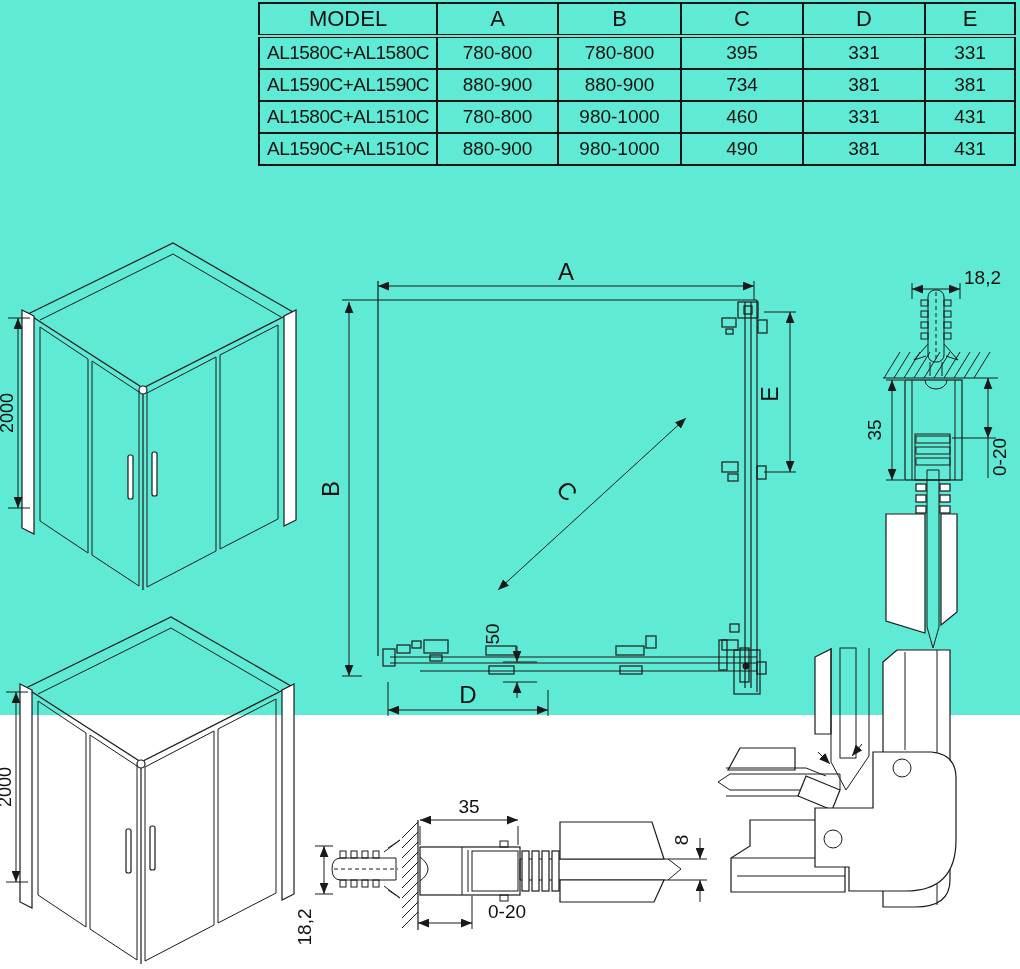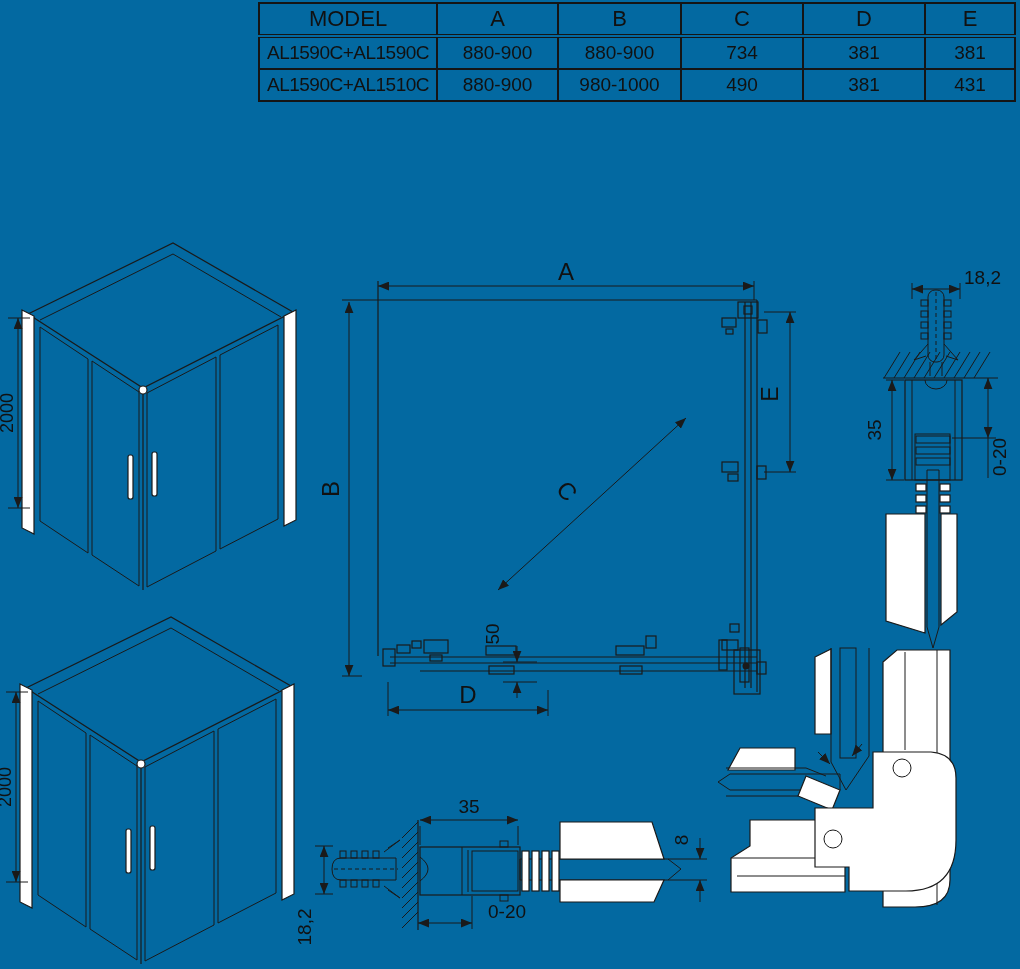--- a/index.html
+++ b/index.html
@@ -1,17 +1,17 @@
 <!DOCTYPE html>
 <html><head>
 <meta charset="utf-8">
 <style>
   html,body{margin:0;padding:0;background:#ffffff;width:1020px;height:969px;overflow:hidden;
     font-family:"Liberation Sans",sans-serif;}
-  .stage{position:relative;width:1020px;height:969px;background:#0369a1;}
+  .stage{position:relative;width:1020px;height:715px;background:#5eead4;}
   .spec-table-wrap{position:absolute;left:258px;top:2px;}
   table{border-collapse:collapse;table-layout:fixed;width:756px;color:#111;}
   th,td{border:2px solid #151515;text-align:center;vertical-align:middle;height:30px;
     white-space:nowrap;overflow:hidden;padding:0 2px;}
   th{font-size:22px;font-weight:400;}
   thead th{border-bottom:4px double #151515;}
   td{font-size:19px;}
   td.model{letter-spacing:-0.5px;}
   svg{position:absolute;left:0;top:0;}
   .ln{fill:none;stroke:#1a1a1a;stroke-width:1.2;}
@@ -41,26 +41,42 @@
           <th>MODEL</th>
           <th>A</th>
           <th>B</th>
           <th>C</th>
           <th>D</th>
           <th>E</th>
         </tr>
       </thead>
       <tbody>
         <tr>
+          <td class="model">AL1580C+AL1580C</td>
+          <td>780-800</td>
+          <td>780-800</td>
+          <td>395</td>
+          <td>331</td>
+          <td>331</td>
+        </tr>
+        <tr>
           <td class="model">AL1590C+AL1590C</td>
           <td>880-900</td>
           <td>880-900</td>
           <td>734</td>
           <td>381</td>
           <td>381</td>
+        </tr>
+        <tr>
+          <td class="model">AL1580C+AL1510C</td>
+          <td>780-800</td>
+          <td>980-1000</td>
+          <td>460</td>
+          <td>331</td>
+          <td>431</td>
         </tr>
         <tr>
           <td class="model">AL1590C+AL1510C</td>
           <td>880-900</td>
           <td>980-1000</td>
           <td>490</td>
           <td>381</td>
           <td>431</td>
         </tr>
       </tbody>

